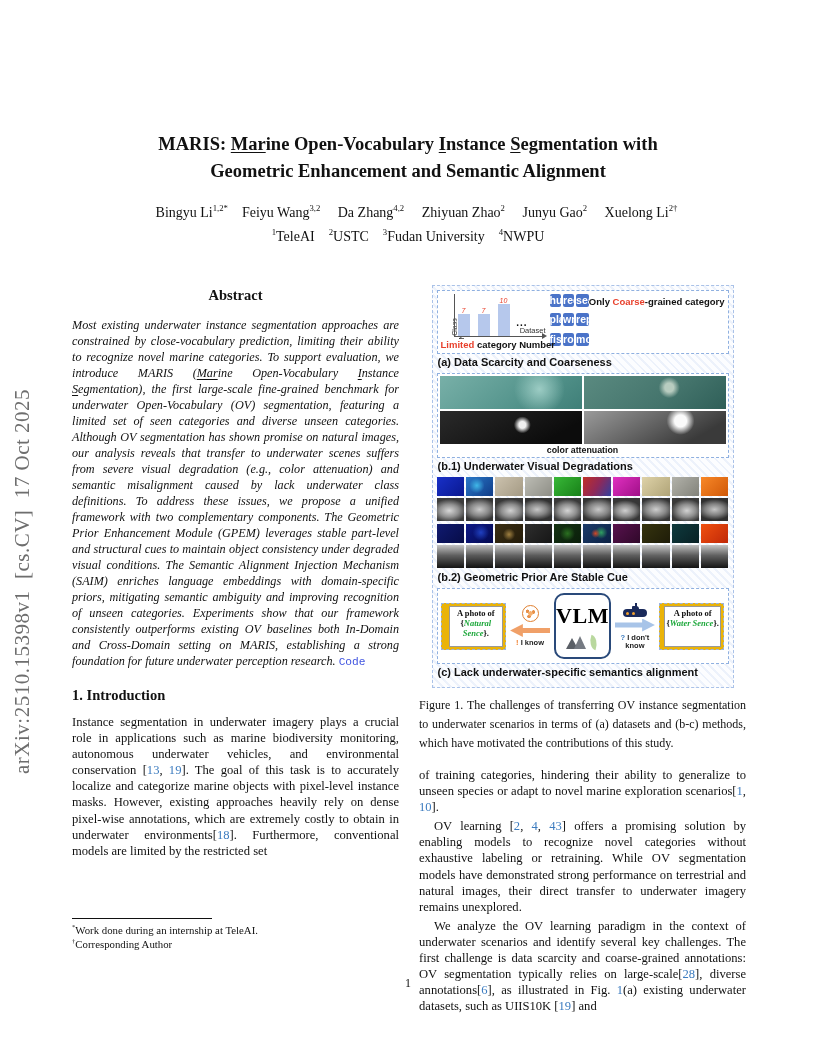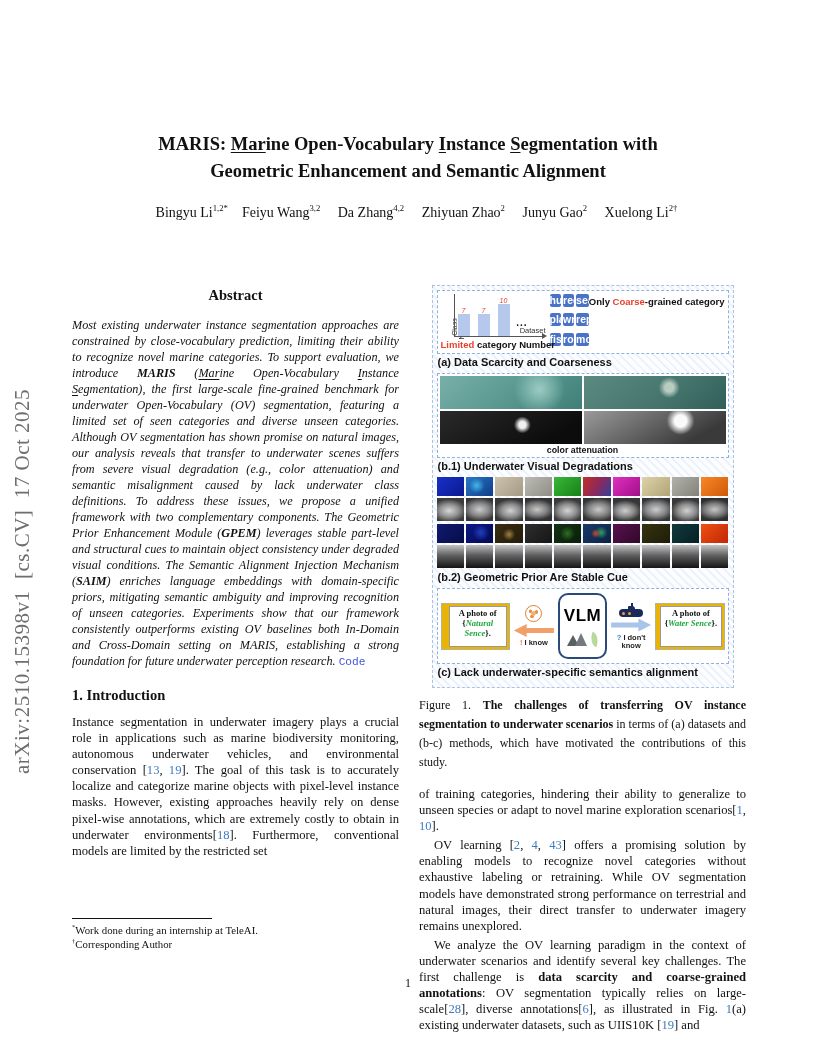--- a/index.html
+++ b/index.html
@@ -16,21 +16,21 @@
   .sup{vertical-align:super;font-size:.62em;line-height:0;}
   
   .col-left{position:absolute;left:72px;top:283px;width:327px;}
   .col-right{position:absolute;left:419px;top:283px;width:327px;}
   .abstract-heading{text-align:center;font-weight:bold;font-size:14.5px;margin:4px 0 13px 0;}
   .abstract-body{font-style:italic;font-size:12.2px;line-height:16px;text-align:justify;}
   .intro-heading{font-weight:bold;font-size:14.5px;margin:17px 0 10px 0;}
   .para{font-size:12.6px;line-height:16.1px;text-align:justify;}
   .para.indent{text-indent:15px;}
   .para + .para{margin-top:3px;}
-  .b{font-weight:bold;margin-top:38px;}
+  .b{font-weight:normal;margin-top:38px;}
   .u{text-decoration:underline;text-underline-offset:2px;}
   .red{color:#e8402c;}
   .cite{color:#3b7bbf;}
   .link{color:#4256e0;font-family:"Liberation Mono",monospace;font-size:.92em;font-style:normal;}
   .green{color:#1ea83c;font-style:italic;font-weight:bold;}
   .orange{color:#f08030;}
   .blue{color:#3b7bbf;}
   
   .footnotes{position:absolute;left:72px;top:918px;width:327px;font-size:10.8px;line-height:14px;}
   .fnrule{width:140px;border-top:1px solid #111;margin-bottom:4px;}
@@ -81,21 +81,21 @@
   .c-water-img{height:41px;}
   .c-label{background:#fff;border:1px solid #999;text-align:center;font-family:"Liberation Serif",serif;
            font-weight:bold;font-size:8.5px;line-height:10px;padding:1px;}
   .c-arrow-col{width:46px;display:flex;flex-direction:column;align-items:center;gap:2px;}
   .arrow{width:40px;height:13px;}
   .arrow.left{background:#f0a068;clip-path:polygon(0 50%,32% 0,32% 30%,100% 30%,100% 70%,32% 70%,32% 100%);}
   .arrow.right{background:#a8c4e8;clip-path:polygon(100% 50%,68% 0,68% 30%,0 30%,0 70%,68% 70%,68% 100%);}
   .c-know{font-size:7.5px;line-height:8px;text-align:center;font-weight:bold;color:#222;}
   .vlm-box{width:60px;height:62px;border:2px solid #2a4a7a;border-radius:10px;background:#fff;
            display:flex;flex-direction:column;align-items:center;justify-content:center;gap:4px;}
-  .vlm-text{font-size:17px;font-weight:bold;color:#000;letter-spacing:.5px;}
+  .vlm-text{font-size:22px;font-weight:bold;color:#000;letter-spacing:.5px;font-family:Liberation Serif, serif;}
   .vlm-icons{display:flex;align-items:flex-end;gap:3px;height:16px;}
   .mountain-icon{position:relative;width:20px;height:13px;display:inline-block;}
   .mountain-icon:before{content:"";position:absolute;left:0;bottom:0;border-left:6px solid transparent;
        border-right:6px solid transparent;border-bottom:11px solid #5a5f66;}
   .mountain-icon:after{content:"";position:absolute;left:8px;bottom:0;border-left:6px solid transparent;
        border-right:6px solid transparent;border-bottom:13px solid #757a82;}
   .leaf-icon{width:9px;height:13px;background:#b9d89e;border-radius:0 100% 0 100%;transform:rotate(20deg);display:inline-block;}
   .coral-icon{width:15px;height:15px;border:1.6px solid #e08030;border-radius:50%;
               background:radial-gradient(circle at 50% 50%,#f4b070 0 2px,rgba(0,0,0,0) 2.5px),
                          radial-gradient(circle at 30% 35%,#e89048 0 1.5px,rgba(0,0,0,0) 2px),
@@ -116,20 +116,21 @@
 <div class="page">
 
   <div class="watermark">arXiv:2510.15398v1  [cs.CV]  17 Oct 2025</div>
 
   <div class="title-block">
     <div><span>MARIS: </span><span class="u">Mar</span><span>ine Open-Vocabulary </span><span class="u">I</span><span>nstance </span><span class="u">S</span><span>egmentation with</span></div>
     <div>Geometric Enhancement and Semantic Alignment</div>
   </div>
 
   <div class="authors"><span>Bingyu Li</span><span class="sup">1,2*</span><span>    Feiyu Wang</span><span class="sup">3,2</span><span>     Da Zhang</span><span class="sup">4,2</span><span>     Zhiyuan Zhao</span><span class="sup">2</span><span>     Junyu Gao</span><span class="sup">2</span><span>     Xuelong Li</span><span class="sup">2†</span></div>
+  <div class="affils"><span class="sup">1</span><span>TeleAI    </span><span class="sup">2</span><span>USTC    </span><span class="sup">3</span><span>Fudan University    </span><span class="sup">4</span><span>NWPU</span></div>
 
   <div class="col-left">
     <div class="abstract-heading">Abstract</div>
     <div class="abstract-body"><span>Most existing underwater instance segmentation approaches are constrained by close-vocabulary prediction, limiting their ability to recognize novel marine categories. To support evaluation, we introduce </span><span class="b">MARIS</span><span> (</span><span class="u">Mar</span><span>ine Open-Vocabulary </span><span class="u">I</span><span>nstance </span><span class="u">S</span><span>egmentation), the first large-scale fine-grained benchmark for underwater Open-Vocabulary (OV) segmentation, featuring a limited set of seen categories and diverse unseen categories. Although OV segmentation has shown promise on natural images, our analysis reveals that transfer to underwater scenes suffers from severe visual degradation (e.g., color attenuation) and semantic misalignment caused by lack underwater class definitions. To address these issues, we propose a unified framework with two complementary components. The Geometric Prior Enhancement Module (</span><span class="b">GPEM</span><span>) leverages stable part-level and structural cues to maintain object consistency under degraded visual conditions. The Semantic Alignment Injection Mechanism (</span><span class="b">SAIM</span><span>) enriches language embeddings with domain-specific priors, mitigating semantic ambiguity and improving recognition of unseen categories. Experiments show that our framework consistently outperforms existing OV baselines both In-Domain and Cross-Domain setting on MARIS, establishing a strong foundation for future underwater perception research. </span><span class="link">Code</span></div>
     <div class="intro-heading">1. Introduction</div>
     <div class="para"><span>Instance segmentation in underwater imagery plays a crucial role in applications such as marine biodiversity monitoring, autonomous underwater vehicles, and environmental conservation [</span><span class="cite">13</span><span>, </span><span class="cite">19</span><span>].  The goal of this task is to accurately localize and categorize marine objects with pixel-level instance masks. However, existing approaches heavily rely on dense pixel-wise annotations, which are extremely costly to obtain in underwater environments[</span><span class="cite">18</span><span>]. Furthermore, conventional models are limited by the restricted set</span></div>
   </div>
 
   <div class="col-right">
 

